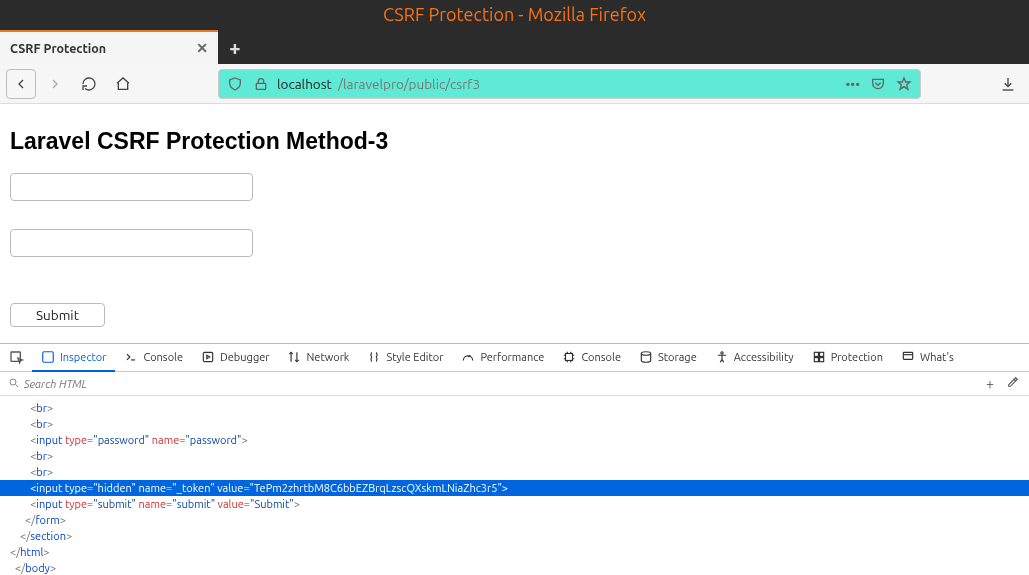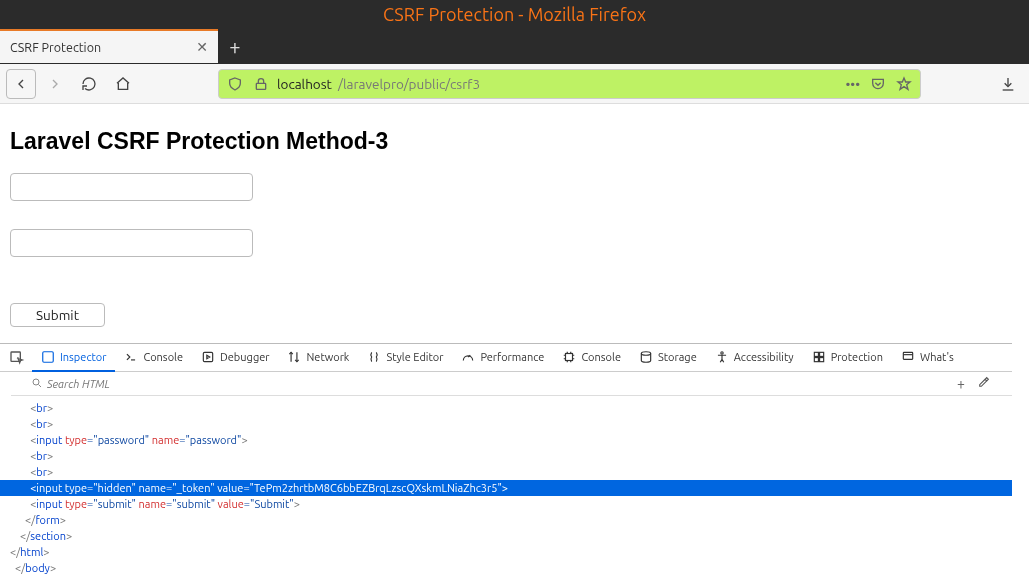--- a/index.html
+++ b/index.html
@@ -1,50 +1,50 @@
 <!DOCTYPE html>
 <html><head>
 <meta charset="utf-8">
 <style>
 * { margin: 0; padding: 0; box-sizing: border-box; font-family: Ubuntu, "Segoe UI", Arial, sans-serif; }
 body { width: 1029px; height: 575px; background: #fff; overflow: hidden; }
 
 .titlebar { height: 28px; background: #2b2b2b; color: #f97316; display: flex; align-items: center; justify-content: center; font-size: 18px; font-weight: normal; }
 
-.tabstrip { height: 36px; background: #2b2b2b; display: flex; align-items: center; }
+.tabstrip { height: 36px; background: #2b2b2b; display: flex; align-items: flex-end; font-weight: bold; }
 .tab { width: 218px; height: 34px; background: #f5f5f5; border-top: 2px solid #e87a27; display: flex; align-items: center; padding: 0 8px 0 10px; font-size: 12.5px; color: #333; }
 .tab .label { flex: 1; }
 .tab .close { width: 16px; height: 16px; display: flex; align-items: center; justify-content: center; color: #666; font-size: 14px; cursor: pointer; }
 .newtab { width: 34px; height: 34px; display: flex; align-items: center; justify-content: center; color: #ddd; font-size: 20px; cursor: pointer; }
 
 .navbar { height: 40px; background: #f6f6f6; border-bottom: 1px solid #ddd; display: flex; align-items: center; padding: 0 6px; gap: 4px; }
 .navbtn { width: 30px; height: 30px; display: flex; align-items: center; justify-content: center; border-radius: 4px; color: #444; border: 1px solid transparent; }
 .navbtn.disabled { color: #aaa; }
 .navbtn.bordered { border: 1px solid #bbb; }
 .addrgap { width: 72px; }
-.addrbar { flex: 1; height: 30px; border: 1px solid #ccc; border-radius: 4px; background: #bef264; display: flex; align-items: center; padding: 0 6px; gap: 6px; font-size: 13.5px; color: #333; }
+.addrbar { flex: 1; height: 30px; border: 1px solid #ccc; border-radius: 4px; background: #5eead4; display: flex; align-items: center; padding: 0 6px; gap: 6px; font-size: 13.5px; color: #333; }
 .addrbar .host { color: #222; }
 .addrbar .path { color: #777; }
 .addrbar .spacer { flex: 1; }
 .addrbar .ico { color: #666; display: flex; align-items: center; padding: 0 2px; }
 .rightgap { width: 64px; }
 .dlbtn { width: 30px; height: 30px; display: flex; align-items: center; justify-content: center; color: #444; }
 
 .content { padding: 12px 10px; }
 .content h1 { font-size: 23px; font-weight: bold; margin: 12px 0 18px 0; color: #000; font-family: Arial, sans-serif; }
 .txtin { width: 243px; height: 28px; border: 1px solid #bbb; border-radius: 4px; display: block; margin-bottom: 28px; padding: 0 6px; font-size: 13px; }
 .submitbtn { width: 95px; height: 24px; background: #fff; border: 1px solid #bbb; border-radius: 4px; font-size: 13.5px; color: #222; cursor: pointer; margin-top: 18px; }
 
-.devtools { position: absolute; left: 0; right: 17px; bottom: 0; height: 232px; background: #fff; border-top: 1px solid #bbb; font-size: 11px; }
+.devtools { position: absolute; left: 0; right: 0; bottom: 0; height: 232px; background: #fff; border-top: 1px solid #bbb; font-size: 11px; }
 .dt-tabs { height: 28px; border-bottom: 1px solid #ccc; display: flex; align-items: center; padding: 0 2px; gap: 0; }
 .dt-tab { height: 28px; display: flex; align-items: center; padding: 0 9px; gap: 5px; color: #333; cursor: pointer; border-bottom: 2px solid transparent; }
 .dt-tab.active { color: #0060df; border-bottom: 2px solid #0060df; }
 .dt-tab svg { width: 14px; height: 14px; }
 .dt-pick { width: 30px; display: flex; align-items: center; justify-content: center; height: 28px; }
-.dt-search { height: 24px; border-bottom: 1px solid #ddd; display: flex; align-items: center; padding: 0 20px; gap: 4px; color: #888; margin-left: 11px; }
+.dt-search { height: 24px; border-bottom: 1px solid #ddd; display: flex; align-items: center; padding: 0 8px; gap: 4px; color: #888; }
 .dt-search input { flex: 1; border: none; outline: none; font-size: 11px; font-style: italic; color: #888; background: transparent; }
 .dt-search .rbtn { width: 18px; text-align: center; color: #666; font-size: 14px; }
 .dt-tree { padding: 4px 0; font-family: Menlo, Consolas, monospace; font-size: 11px; line-height: 16px; }
 .dt-line { white-space: pre; padding: 0 10px; }
 .dt-line.sel { background: #0066e0; color: #fff; }
 .tag { color: #0040cc; }
 .attr { color: #d32f2f; }
 .val { color: #0d47a1; }
 .pun { color: #777; }
 

